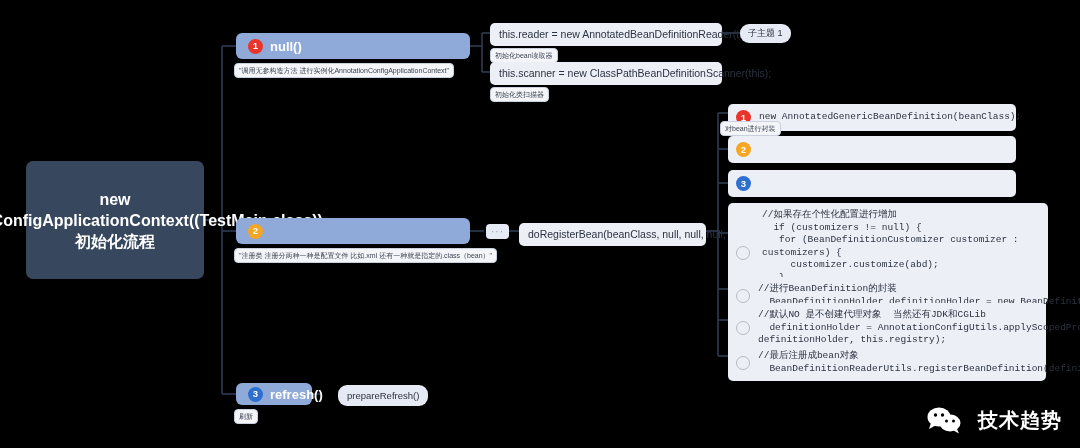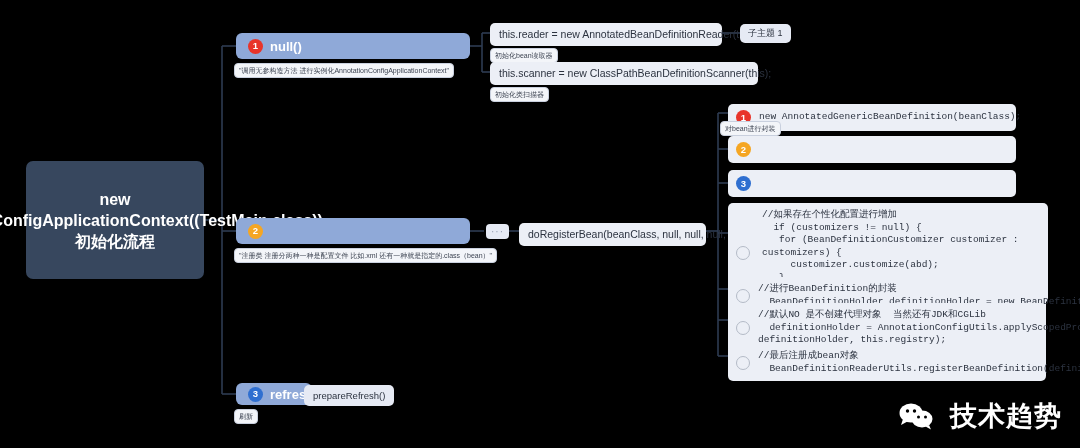--- a/index.html
+++ b/index.html
@@ -43,21 +43,21 @@
     color:#3d4452;font-size:7px;line-height:9px;
     padding:2px 4px;box-sizing:border-box;white-space:nowrap;
   }
 
   
   .leaf{
     position:absolute;background:#eceff6;border-radius:5px;
     color:#2c3340;font-size:10.5px;line-height:13px;
     padding:5px 9px;box-sizing:border-box;white-space:nowrap;
   }
-  .leaf.sub{background:#e6eaf4;color:#2c3340;}
+  .leaf.sub{background:#e6eaf4;color:#2c3340;border-radius:9px;}
 
   
   .card{
     position:absolute;background:#eceff6;border-radius:5px;
     display:flex;align-items:center;gap:8px;
     padding:6px 10px 6px 8px;box-sizing:border-box;
   }
   .card .txt{
     color:#2c3340;font-size:9.5px;line-height:12.5px;white-space:pre;
     font-family:Liberation Mono, monospace;
@@ -69,21 +69,21 @@
     width:23px;height:15px;display:flex;align-items:center;justify-content:center;
     color:#7b8characters;
   }
   .dots span{display:block;color:#97a0b4;font-size:10px;line-height:8px;letter-spacing:1px;}
 
   
   .wm{
     position:absolute;right:18px;bottom:14px;
     display:flex;align-items:center;gap:9px;color:#ffffff;
   }
-  .wm .txt{font-size:27px;font-weight:bold;letter-spacing:1px;margin-left:8px;}
+  .wm .txt{font-size:20px;font-weight:bold;letter-spacing:1px;margin-left:8px;}
 </style>
 </head>
 <body>
 
 <div id="canvas">
 
   <svg class="links">
     <g fill="none" stroke="#2e3b52" stroke-width="1.6">
 
       <path d="M204 220 H222"></path>
@@ -121,21 +121,21 @@
   <div class="l1" style="left:236px;top:33px;width:234px;height:26px;">
     <span class="badge red">1</span>
     <span>null()</span>
   </div>
   <div class="note" style="left:234px;top:63px;">"调用无参构造方法 进行实例化AnnotationConfigApplicationContext"</div>
 
   <div class="leaf" style="left:490px;top:23px;width:232px;">this.reader = new AnnotatedBeanDefinitionReader(this);</div>
   <div class="note" style="left:490px;top:48px;">初始化bean读取器</div>
   <div class="leaf sub" style="left:740px;top:24px;font-size:9px;padding:3px 8px;">子主题 1</div>
 
-  <div class="leaf" style="left:490px;top:62px;width:268px;">this.scanner = new ClassPathBeanDefinitionScanner(this);</div>
+  <div class="leaf" style="left:490px;top:62px;width:232px;">this.scanner = new ClassPathBeanDefinitionScanner(this);</div>
   <div class="note" style="left:490px;top:87px;">初始化类扫描器</div>
 
   <div class="l1" style="left:236px;top:218px;width:234px;height:26px;">
     <span class="badge orange">2</span>
   </div>
   <div class="note" style="left:234px;top:248px;">"注册类 注册分两种一种是配置文件 比如.xml 还有一种就是指定的.class（bean）"</div>
 
   <div class="dots" style="left:486px;top:224px;">
     <span>···</span>
   </div>
@@ -184,21 +184,21 @@
     <span class="badge hollow">6</span>
     <span class="txt">//最后注册成bean对象
   BeanDefinitionReaderUtils.registerBeanDefinition(definitionHolder, this.registry);</span>
   </div>
 
   <div class="l1" style="left:236px;top:383px;width:76px;height:22px;">
     <span class="badge blue">3</span>
     <span>refresh()</span>
   </div>
   <div class="note" style="left:234px;top:409px;">刷新</div>
-  <div class="leaf sub" style="left:304px;top:385px;font-size:9.5px;padding:4px 9px;">prepareRefresh()</div>
+  <div class="leaf sub" style="left:338px;top:385px;font-size:9.5px;padding:4px 9px;">prepareRefresh()</div>
 
   <div class="wm">
     <svg width="34" height="28" viewBox="0 0 34 28">
       <ellipse cx="12" cy="11" rx="11.5" ry="9.5" fill="#fff"></ellipse>
       <path d="M4 17 L2 23 L8.5 19.5 Z" fill="#fff"></path>
       <ellipse cx="23" cy="17" rx="10.5" ry="8.5" fill="#fff"></ellipse>
       <path d="M30 23 L32 27.5 L26.5 24.5 Z" fill="#fff"></path>
       <circle cx="8.5" cy="9" r="1.7" fill="#000"></circle>
       <circle cx="15.5" cy="9" r="1.7" fill="#000"></circle>
       <circle cx="19.5" cy="15" r="1.5" fill="#000"></circle>

